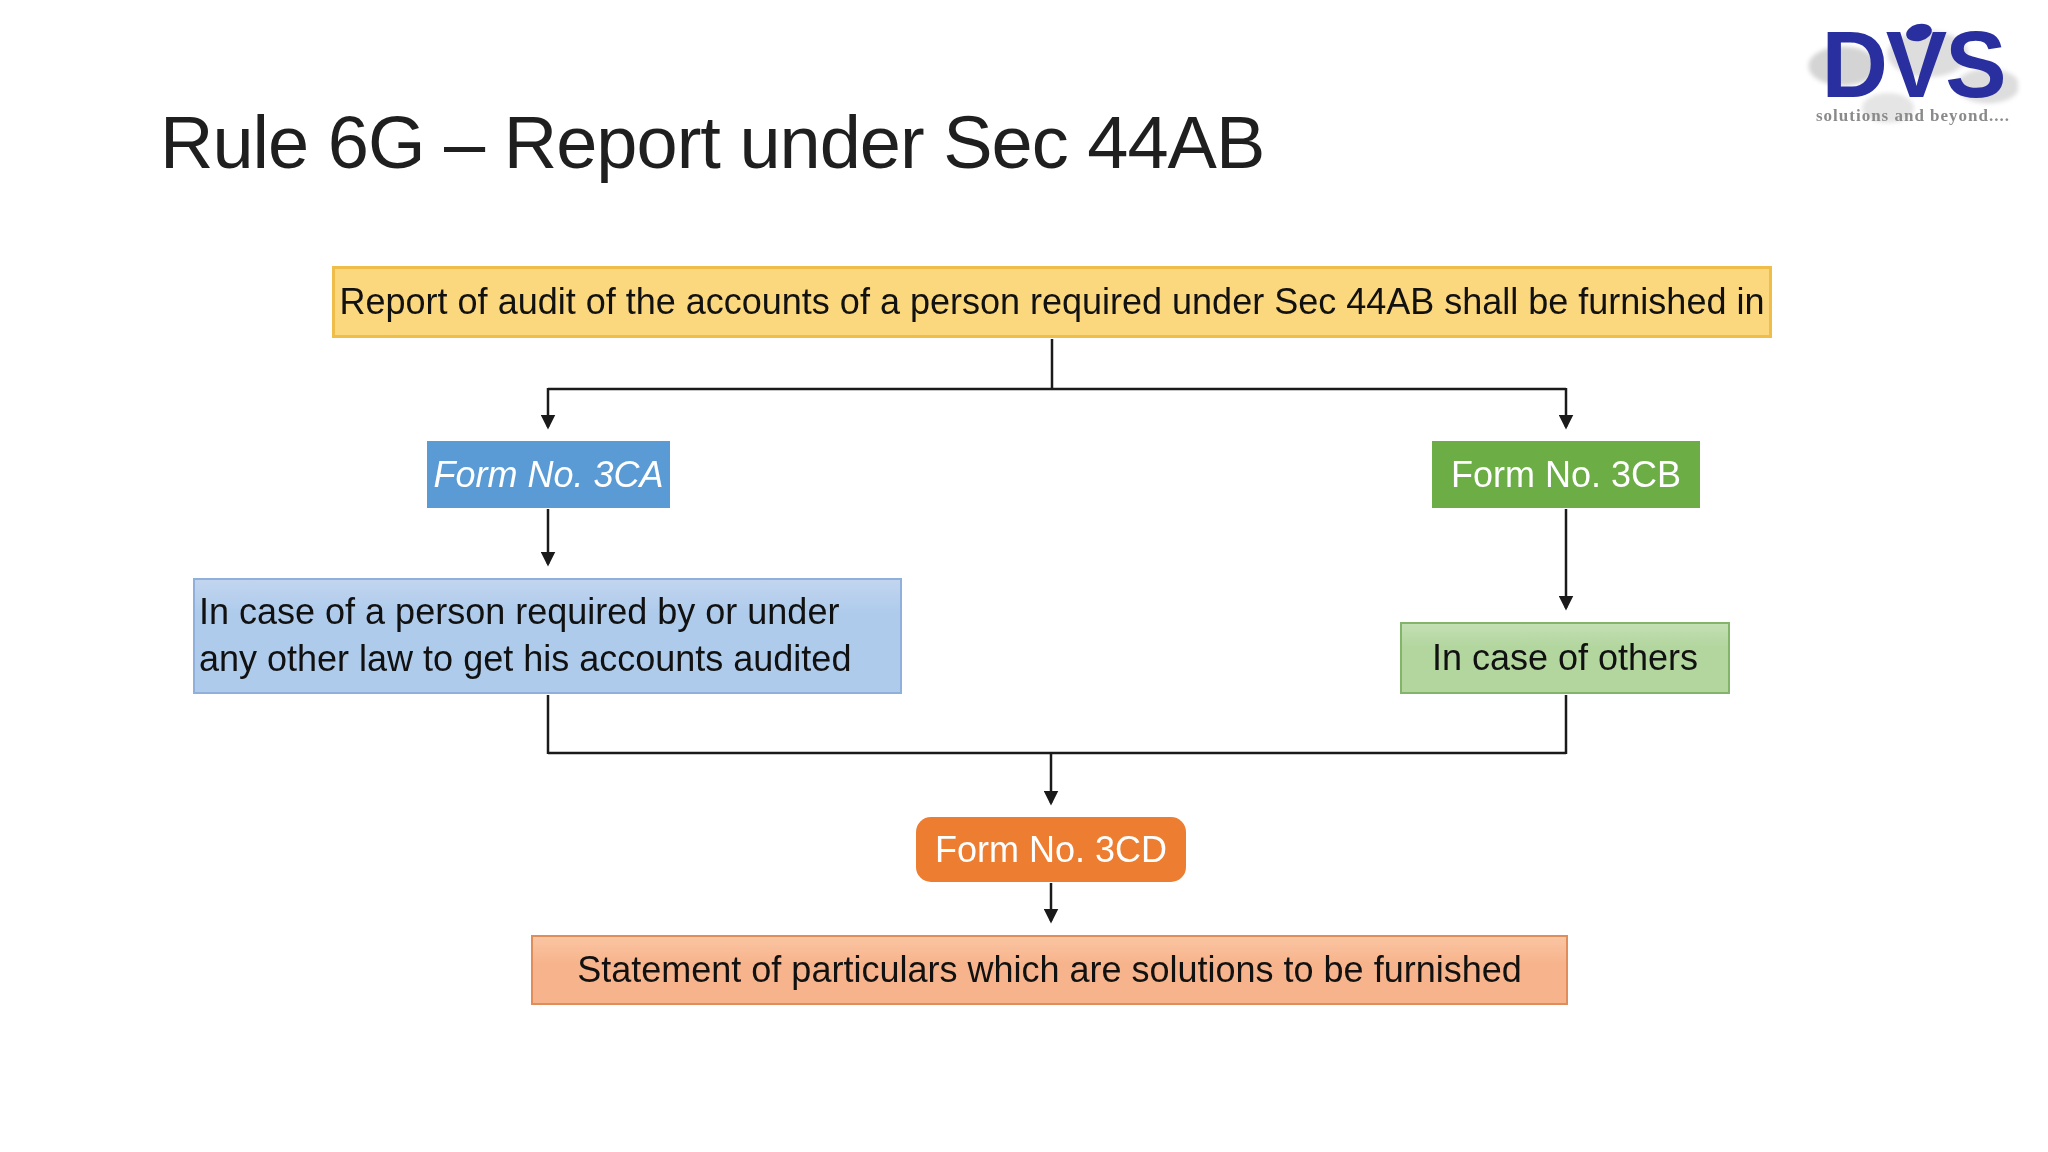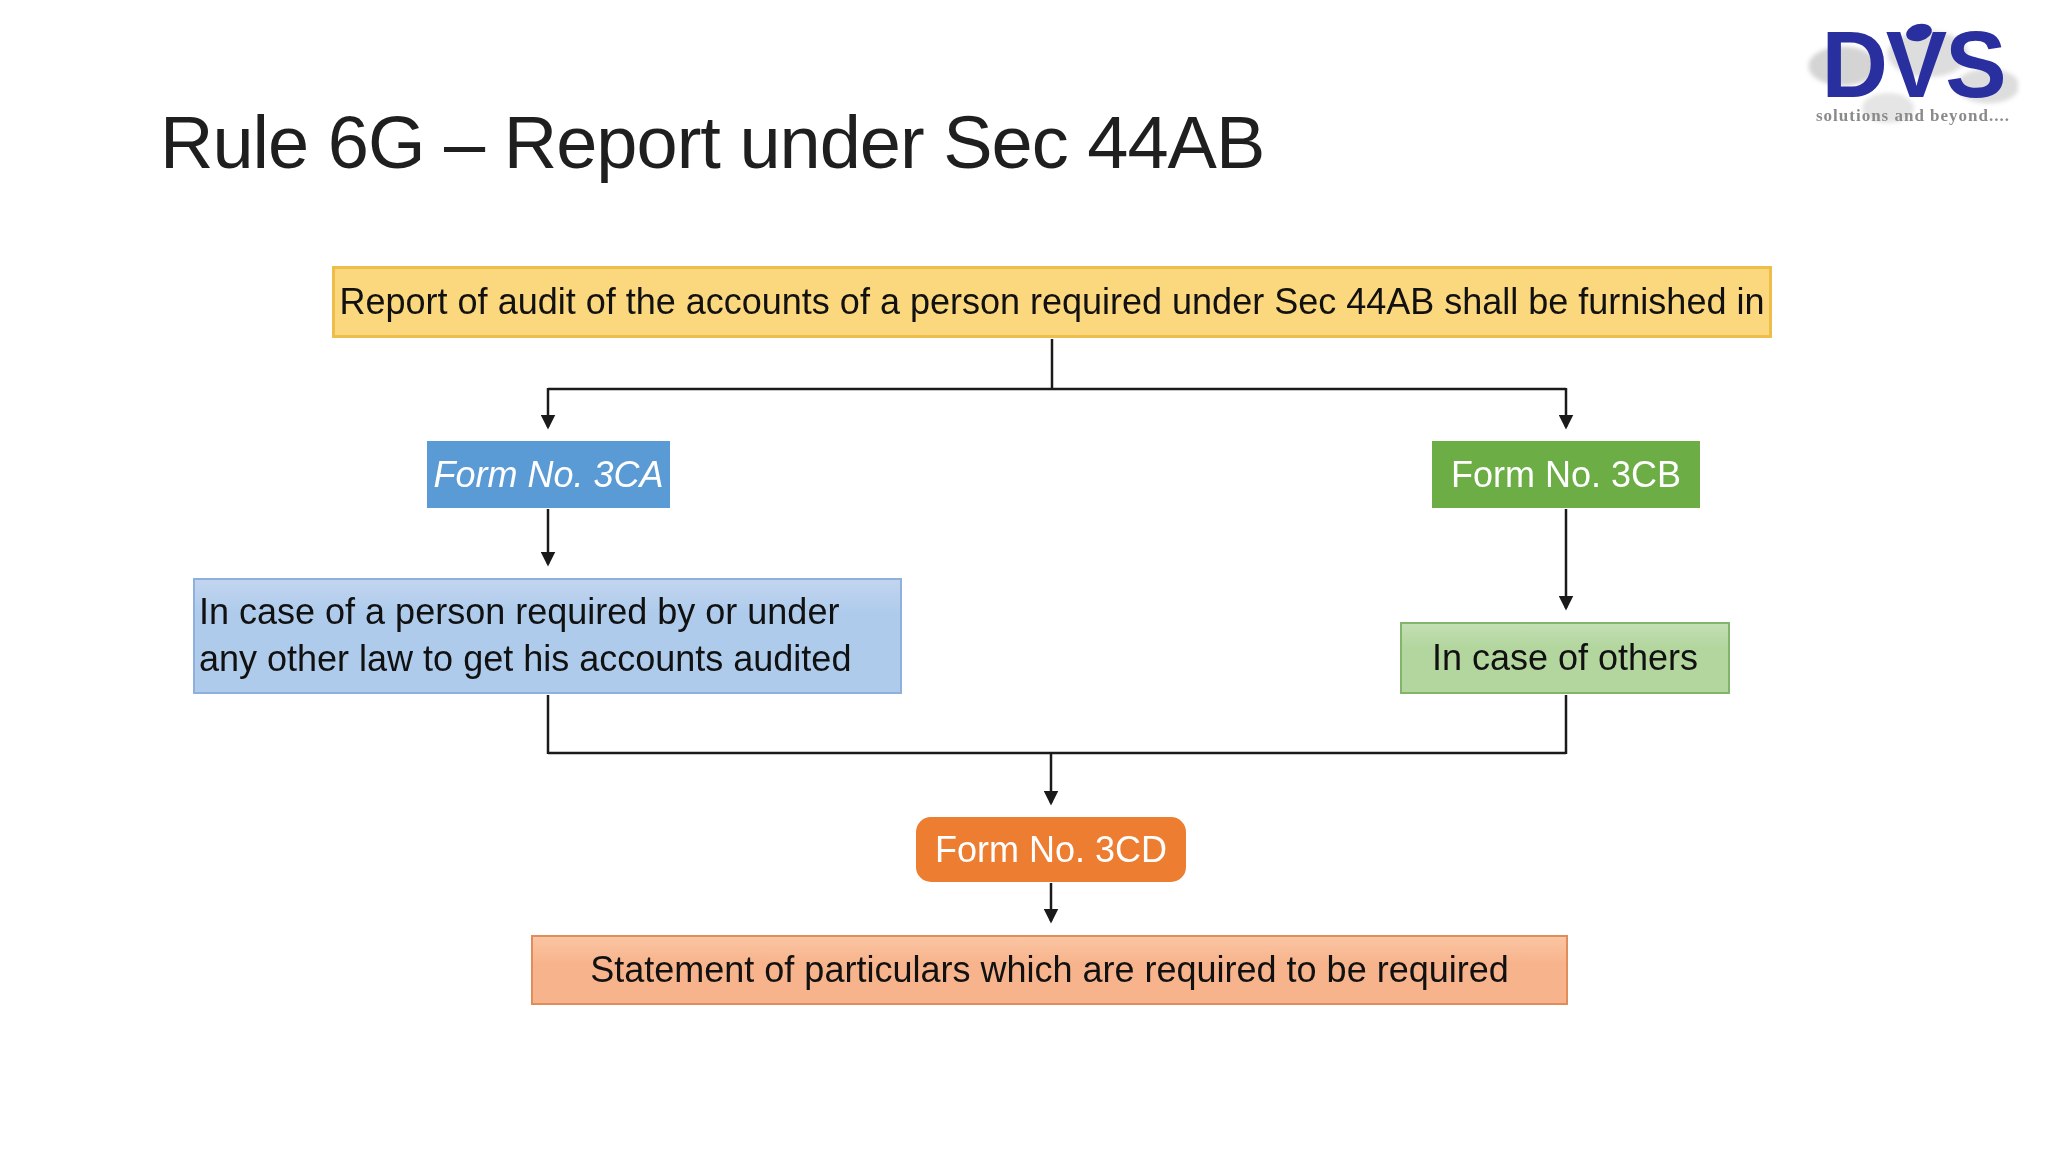--- a/index.html
+++ b/index.html
@@ -173,15 +173,15 @@
 
     <line x1="1051" y1="883" x2="1051" y2="921" marker-end="url(#arrow)"></line>
   </svg>
 
   <div class="box box-root">Report of audit of the accounts of a person required under Sec 44AB shall be furnished in</div>
   <div class="box box-3ca">Form No. 3CA</div>
   <div class="box box-3cb">Form No. 3CB</div>
   <div class="box box-case-3ca">In case of a person required by or under any other law to get his accounts audited</div>
   <div class="box box-case-3cb">In case of others</div>
   <div class="box box-3cd">Form No. 3CD</div>
-  <div class="box box-statement">Statement of particulars which are required to be required</div>
+  <div class="box box-statement">Statement of particulars which are solutions to be furnished</div>
 
 </div>
 
 </body></html>

